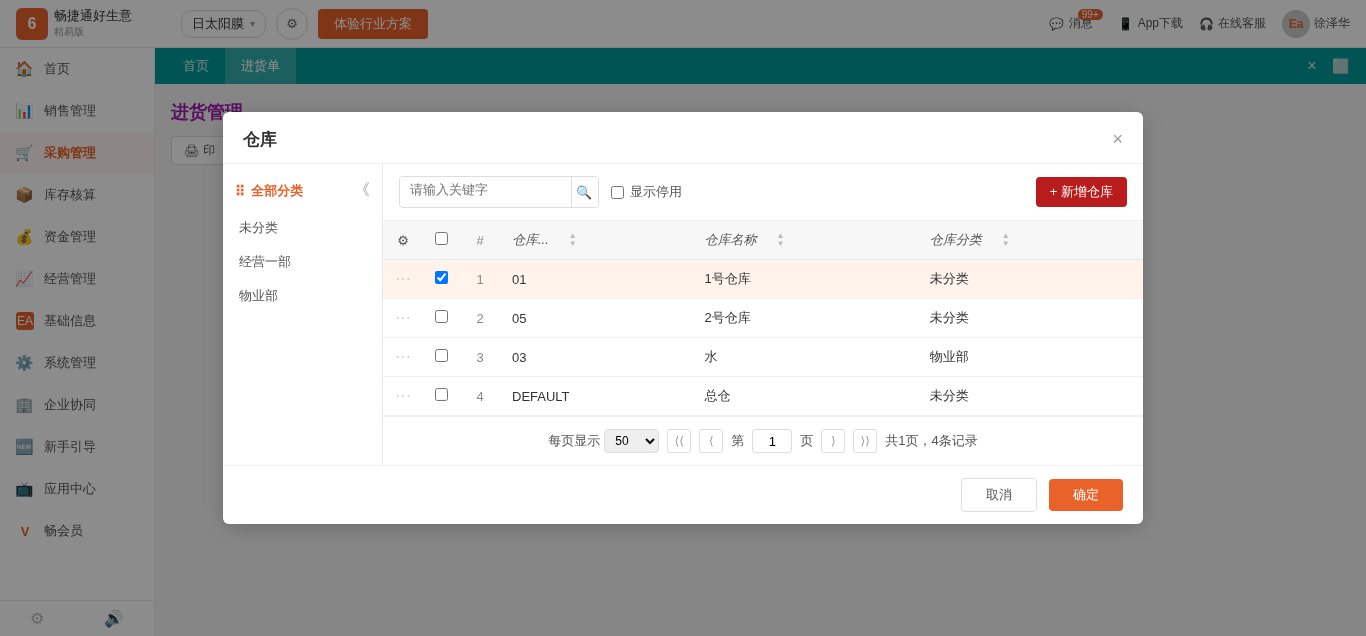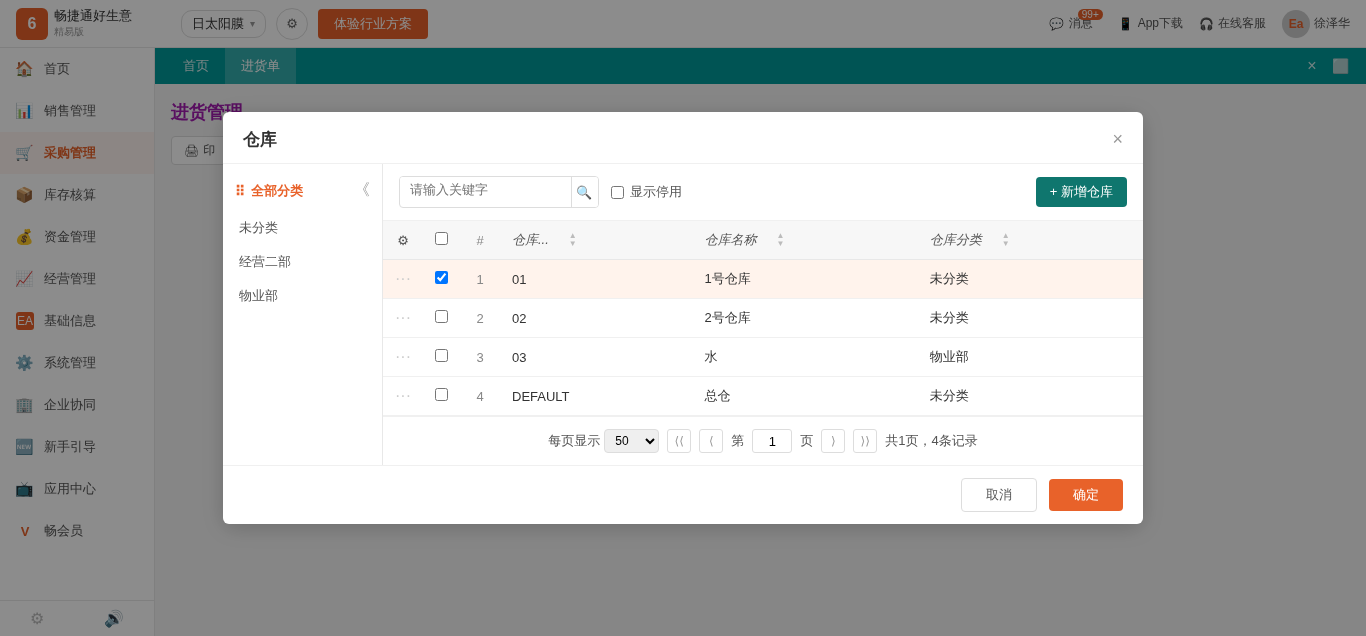--- a/index.html
+++ b/index.html
@@ -167,21 +167,21 @@
     .search-icon-btn {
       width: 32px; height: 30px; background: #fff;
       display: flex; align-items: center; justify-content: center;
       cursor: pointer; color: #aaa; border-left: 1px solid #ddd;
     }
     .show-disabled-wrap {
       display: flex; align-items: center; gap: 6px; color: #555; font-size: 13px;
     }
     .show-disabled-wrap input[type=checkbox] { cursor: pointer; }
     .add-btn {
-      margin-left: auto; background: #0f766e; color: #fff; border: none;
+      margin-left: auto; background: #b91c1c; color: #fff; border: none;
       padding: 6px 14px; border-radius: 4px; cursor: pointer; font-size: 13px;
       display: flex; align-items: center; gap: 4px;
     }
 
     
     .dialog-table-wrap { flex: 1; overflow-y: auto; }
     table { width: 100%; border-collapse: collapse; }
     thead tr { background: #f7f7f7; }
     th {
       padding: 10px 12px; text-align: left; font-size: 13px; color: #555;
@@ -410,21 +410,21 @@
 
       <div class="cat-sidebar">
         <div class="cat-header">
           <div class="cat-header-label">
             <span class="cat-dots">⠿</span>
             <span>全部分类</span>
           </div>
           <span class="cat-collapse">《</span>
         </div>
         <div class="cat-item">未分类</div>
-        <div class="cat-item">经营二部</div>
+        <div class="cat-item">经营一部</div>
         <div class="cat-item">物业部</div>
       </div>
 
       <div class="dialog-main">
 
         <div class="dialog-toolbar">
           <div class="search-input-wrap">
             <input type="text" placeholder="请输入关键字" style="">
             <div class="search-icon-btn">🔍</div>
           </div>
@@ -489,21 +489,21 @@
       <td>未分类</td>
     </tr>
                 <tr>
       <td class="col-gear" style="text-align:center;">
         <span class="row-actions">···</span>
       </td>
       <td class="col-check" style="text-align:center;">
         <input type="checkbox" style="">
       </td>
       <td class="col-num" style="text-align:center; color:#888;">2</td>
-      <td>02</td>
+      <td>05</td>
       <td>2号仓库</td>
       <td>未分类</td>
     </tr>
                 <tr>
       <td class="col-gear" style="text-align:center;">
         <span class="row-actions">···</span>
       </td>
       <td class="col-check" style="text-align:center;">
         <input type="checkbox" style="">
       </td>

